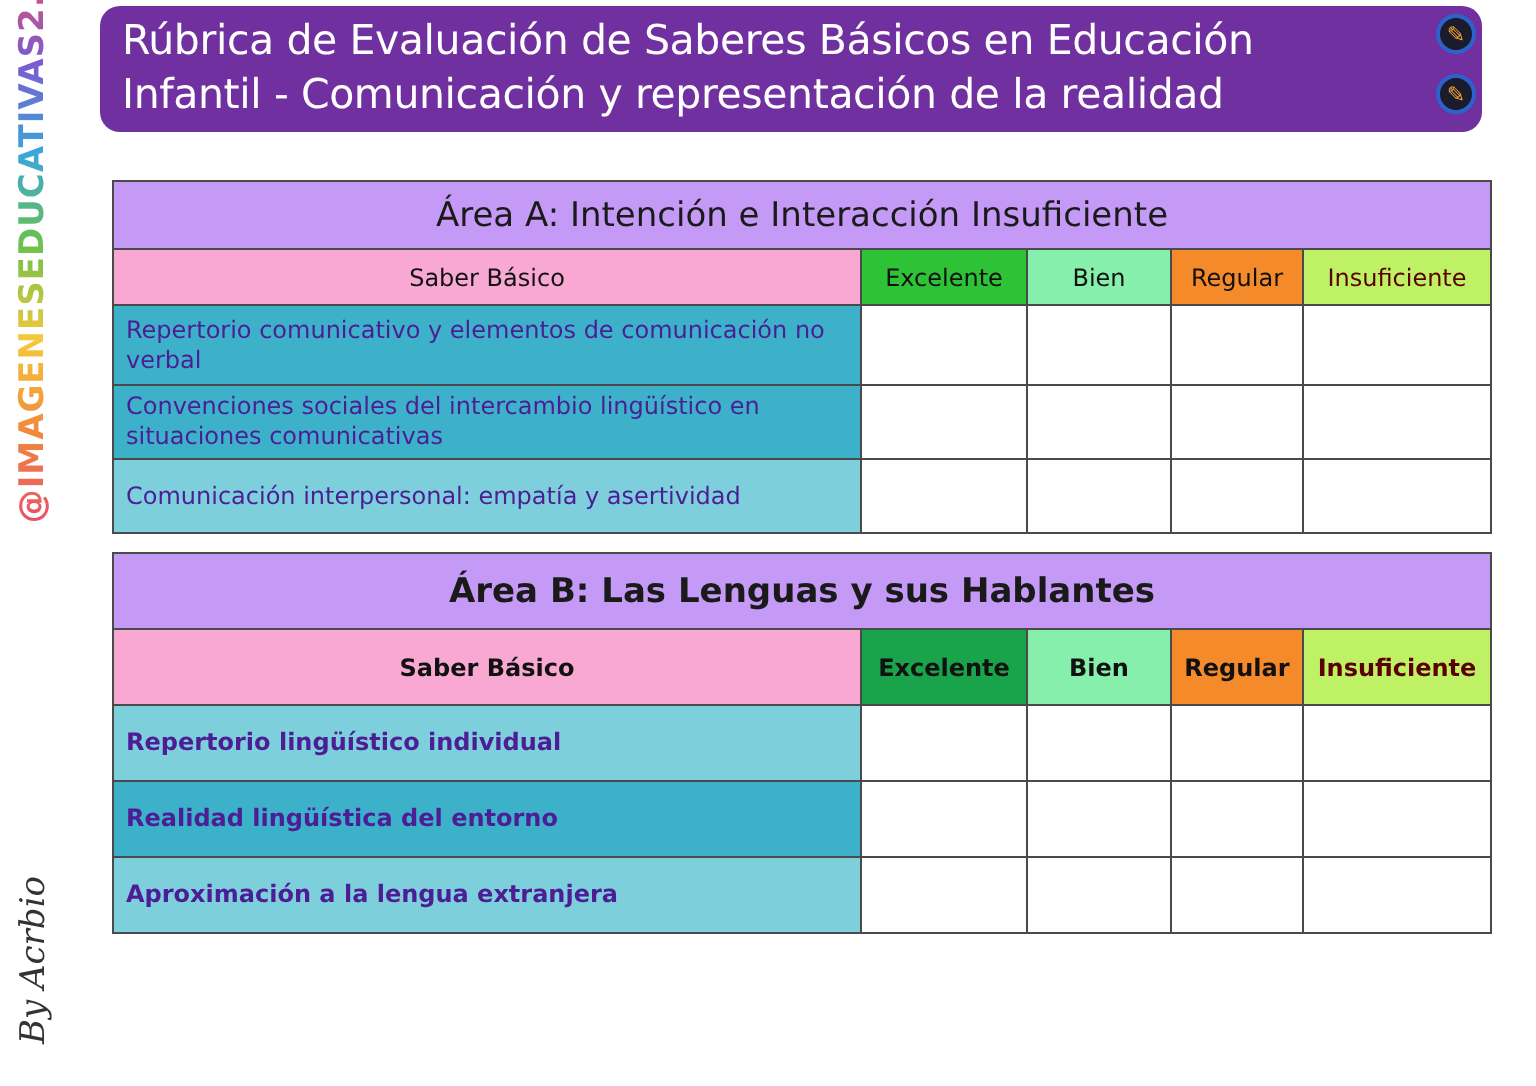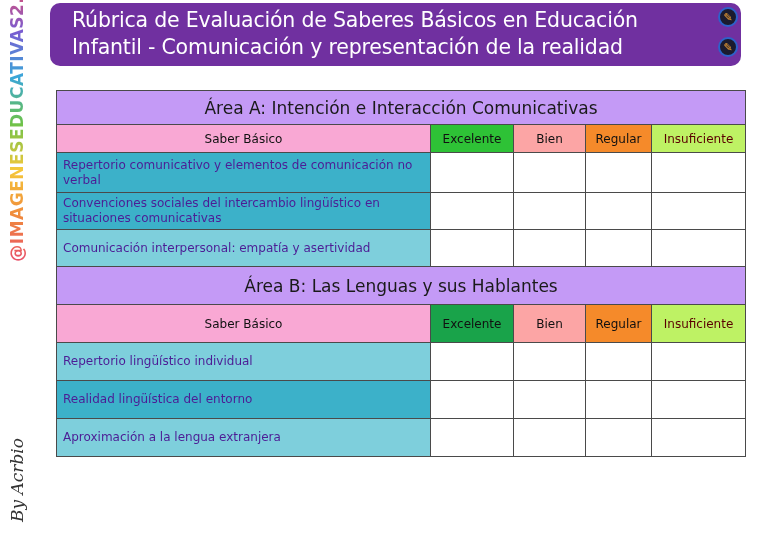--- a/index.html
+++ b/index.html
@@ -19,21 +19,21 @@
     display: flex; align-items: center; justify-content: center;
   }
   .side-sign span {
     display: block; transform: rotate(-90deg); white-space: nowrap;
     font-family: "DejaVu Serif", serif; font-style: italic; font-size: 17px; color: #333;
   }
 
   .title-banner {
     position: absolute; left: 50px; top: 3px; width: 691px; height: 63px;
     background: #7030a0; border-radius: 10px;
-    padding: 4px 28px 0 22px; color: #ffffff;
+    padding: 4px 28px 0 11px; color: #ffffff;
   }
   .title-line {
     font-family: "DejaVu Sans", sans-serif; font-size: 20.5px; line-height: 27px;
     white-space: nowrap; letter-spacing: -0.2px;
   }
   .badge {
     position: absolute; right: 3px; width: 20px; height: 20px; border-radius: 50%;
     background: #1b1b2e; border: 2px solid #2d62c9;
     display: flex; align-items: center; justify-content: center;
     font-size: 11px; color: #f7a531; line-height: 1;
@@ -43,29 +43,29 @@
 
   table.rubric {
     position: absolute; left: 56px; width: 689px;
     border-collapse: collapse; table-layout: fixed;
   }
   table.rubric td {
     border: 1px solid #4a4a4a; padding: 0 6px;
     font-family: "DejaVu Sans", sans-serif;
   }
   #table-a { top: 90px; }
-  #table-b { top: 266px; }
+  #table-b { top: 276px; font-weight: bold; }
 
   .area-head td {
     background: #c49af6; text-align: center; font-size: 17px; color: #1a1a1a;
   }
   .col-head td { font-size: 12px; text-align: center; color: #111; }
   .col-head td.saber { background: #f9a8d4; }
   .c-exc { background: #2ec236; margin-top: 32px; }
-  .c-bien { background: #fca5a5; }
+  .c-bien { background: #86efac; }
   .c-reg { background: #f58a2a; }
   .c-ins { background: #bef264; color: #5a0000 !important; }
   #table-b .c-exc { background: #19a34a; }
 
   td.item { font-size: 12px; line-height: 15px; color: #4c1d95; }
   td.item.dark { background: #3cb1c9; }
   td.item.light { background: #7ecfdc; }
   td.blank { background: #ffffff; }
 </style>
 </head>
@@ -88,21 +88,21 @@
 <table class="rubric" id="table-a">
   <colgroup>
     <col style="width:374px">
       <col style="width:83px">
       <col style="width:72px">
       <col style="width:66px">
       <col style="width:94px">
   </colgroup>
   <tbody>
       <tr class="area-head" style="height:34px">
-    <td colspan="5">Área A: Intención e Interacción Comunicativas</td>
+    <td colspan="5">Área A: Intención e Interacción Insuficiente</td>
   </tr>
   <tr class="col-head" style="height:28px">
     <td class="saber">Saber Básico</td>
     <td class="c-exc">Excelente</td>
     <td class="c-bien">Bien</td>
     <td class="c-reg">Regular</td>
     <td class="c-ins">Insuficiente</td>
   </tr>
   <tr style="height:40px">
     <td class="item dark">Repertorio comunicativo y elementos de comunicación no verbal</td>

